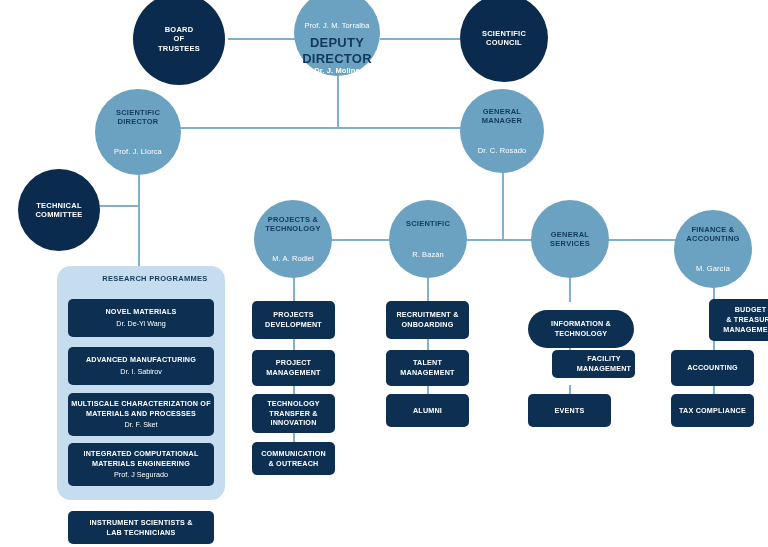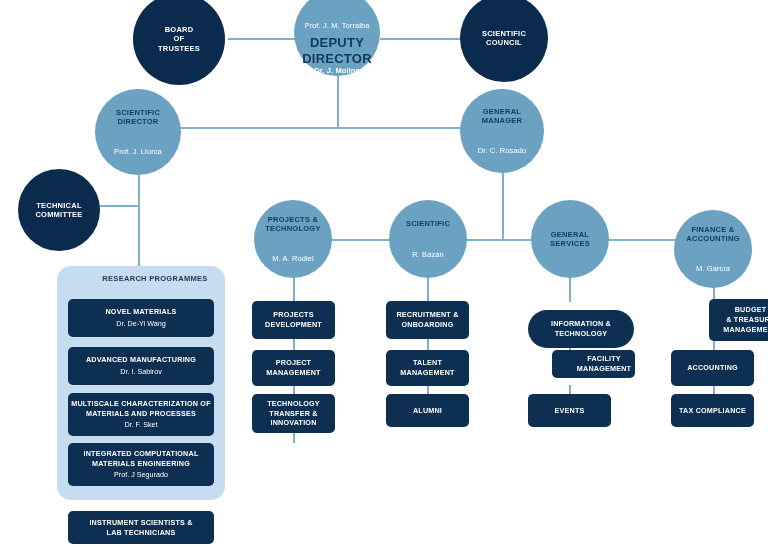--- a/index.html
+++ b/index.html
@@ -222,20 +222,24 @@
   </div>
   <div class="unit" style="left:252px; top:350px; width:83px; height:36px;">
     <div class="utitle">PROJECT</div>
     <div class="utitle">MANAGEMENT</div>
   </div>
   <div class="unit" style="left:252px; top:394px; width:83px; height:39px;">
     <div class="utitle">TECHNOLOGY</div>
     <div class="utitle">TRANSFER &amp;</div>
     <div class="utitle">INNOVATION</div>
   </div>
+  <div class="unit" style="left:252px; top:442px; width:83px; height:33px;">
+    <div class="utitle">COMMUNICATION</div>
+    <div class="utitle">&amp; OUTREACH</div>
+  </div>
 
   <div class="node light" style="left:389px; top:200px; width:78px; height:78px;">
     <div class="role">SCIENTIFIC</div>
     <div class="person">R. Bazán</div>
   </div>
   <div class="unit" style="left:386px; top:301px; width:83px; height:38px;">
     <div class="utitle">RECRUITMENT &amp;</div>
     <div class="utitle">ONBOARDING</div>
   </div>
   <div class="unit" style="left:386px; top:350px; width:83px; height:36px;">

